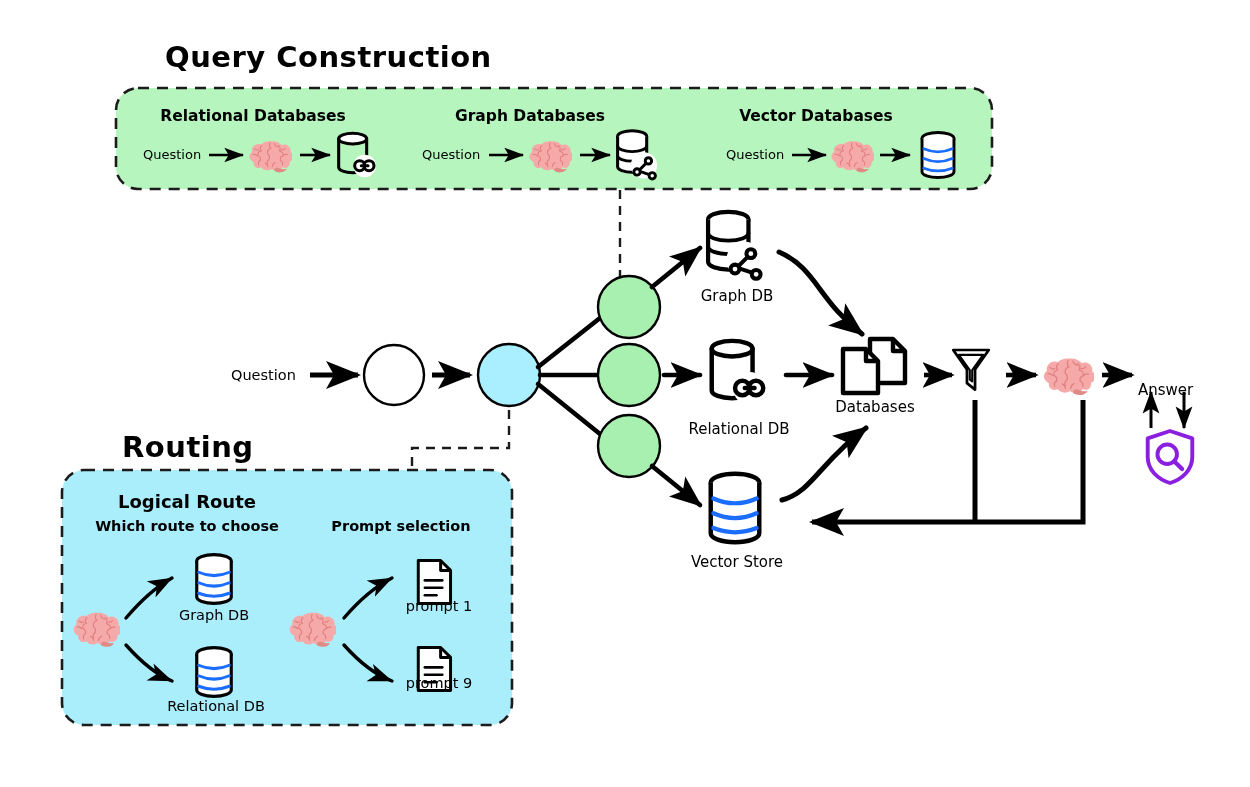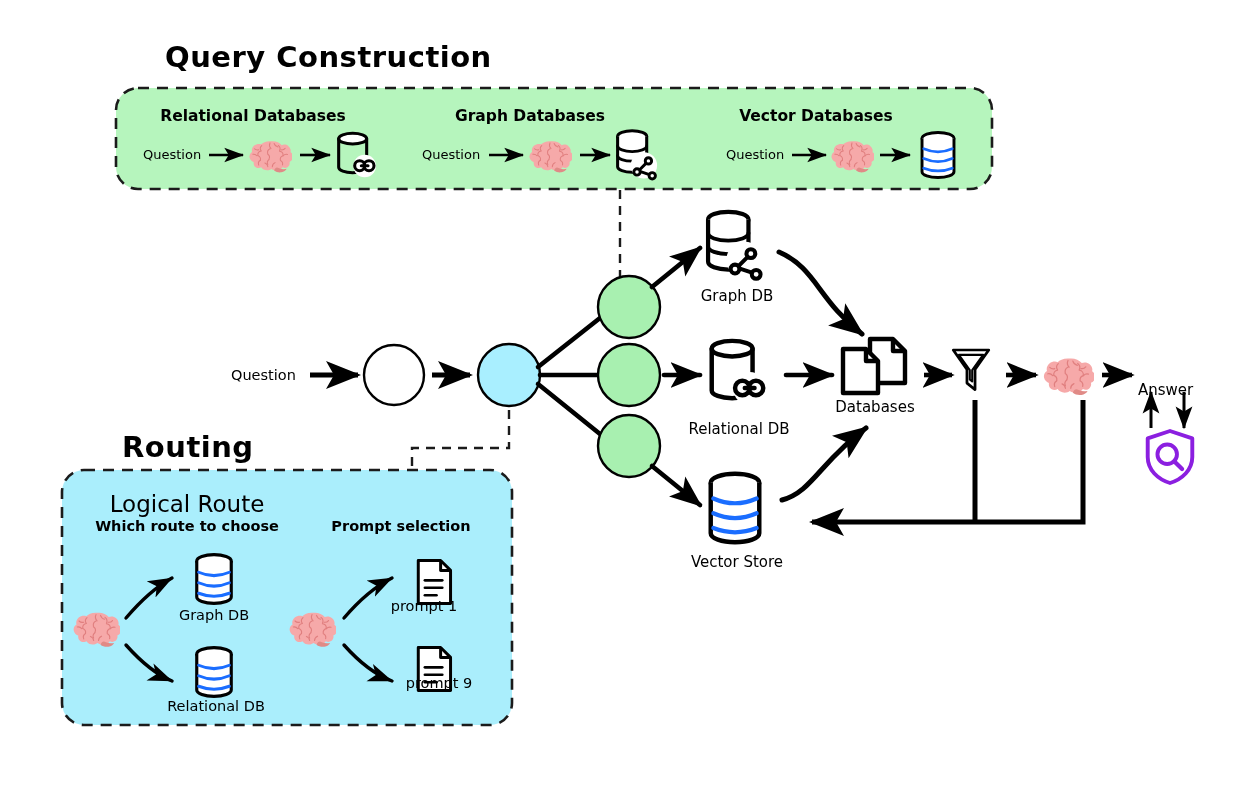--- a/index.html
+++ b/index.html
@@ -35,22 +35,22 @@
     font-size: 29px;
     font-weight: 700;
     letter-spacing: 0.5px;
   }
   .panel-head {
     font-size: 15.5px;
     font-weight: 600;
     text-align: right;
   }
   .sub-head {
-    font-size: 23px;
-    font-weight: 400;
+    font-size: 18px;
+    font-weight: 700;
   }
   .sub-sub {
     font-size: 14.5px;
     font-weight: 600;
     text-align: right;
   }
   .cap {
     font-size: 14.5px;
     font-weight: 500;
   }
@@ -288,21 +288,21 @@
   <div class="lbl cap-sm" style="left:726px; top:147px;">Question</div>
 
   <div class="lbl section-title" style="left:122px; top:430px;">Routing</div>
 
   <div class="lbl sub-head ctr" style="left:187px; top:491px;">Logical Route</div>
   <div class="lbl sub-sub ctr" style="left:187px; top:518px;">Which route to choose</div>
   <div class="lbl cap ctr" style="left:214px; top:607px;">Graph DB</div>
   <div class="lbl cap ctr" style="left:216px; top:698px;">Relational DB</div>
 
   <div class="lbl sub-sub ctr" style="left:401px; top:518px;">Prompt selection</div>
-  <div class="lbl cap ctr" style="left:424px; top:598px;">prompt 1</div>
+  <div class="lbl cap ctr" style="left:439px; top:598px;">prompt 1</div>
   <div class="lbl cap ctr" style="left:439px; top:675px;">prompt 9</div>
 
   <div class="lbl cap" style="left:231px; top:367px;">Question</div>
 
   <div class="lbl node-cap ctr" style="left:737px; top:287px;">Graph DB</div>
   <div class="lbl node-cap ctr" style="left:739px; top:420px;">Relational DB</div>
   <div class="lbl node-cap ctr" style="left:737px; top:553px;">Vector Store</div>
 
   <div class="lbl node-cap ctr" style="left:875px; top:398px;">Databases</div>
 

